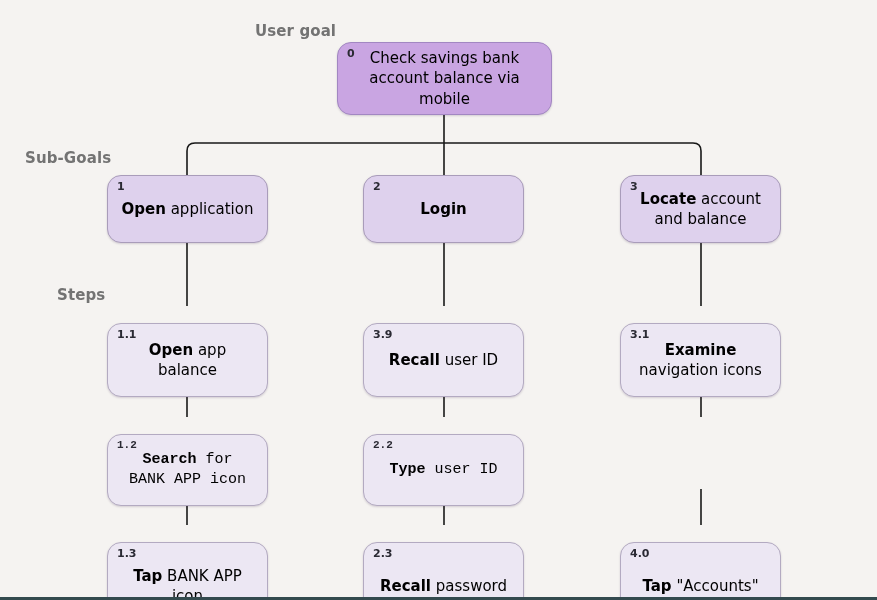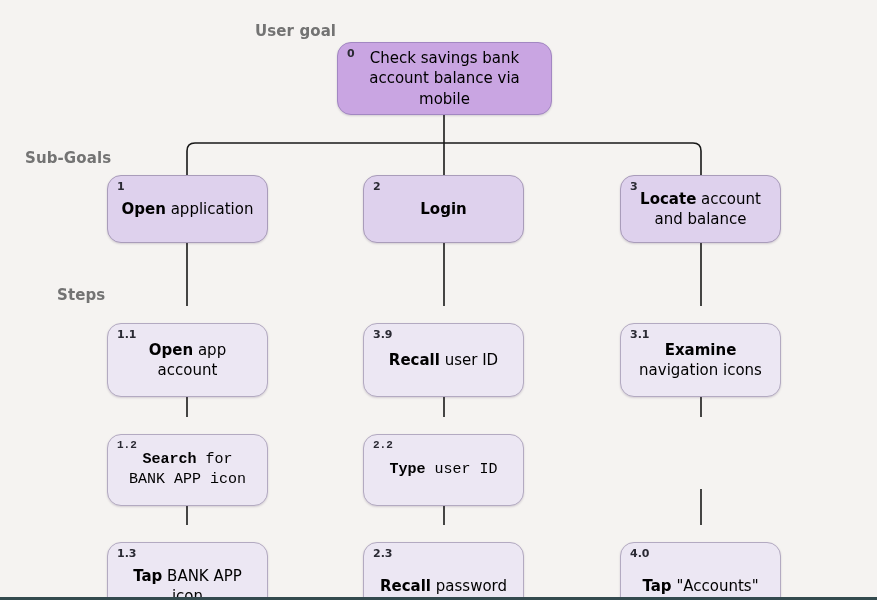--- a/index.html
+++ b/index.html
@@ -91,21 +91,21 @@
     <span class="num">2</span>
     <span class="txt"><b>Login</b><span></span></span>
   </div>
   <div class="node subgoal col3">
     <span class="num">3</span>
     <span class="txt"><b>Locate</b><span> account and balance</span></span>
   </div>
 
   <div class="node step col1 row1">
     <span class="num">1.1</span>
-    <span class="txt"><b>Open</b><span> app account</span></span>
+    <span class="txt"><b>Open</b><span> app balance</span></span>
   </div>
   <div class="node step col1 row2">
     <span class="num">1.2</span>
     <span class="txt"><b>Search</b><span> for BANK APP icon</span></span>
   </div>
   <div class="node step col1 row3">
     <span class="num">1.3</span>
     <span class="txt"><b>Tap</b><span> BANK APP icon</span></span>
   </div>
 

